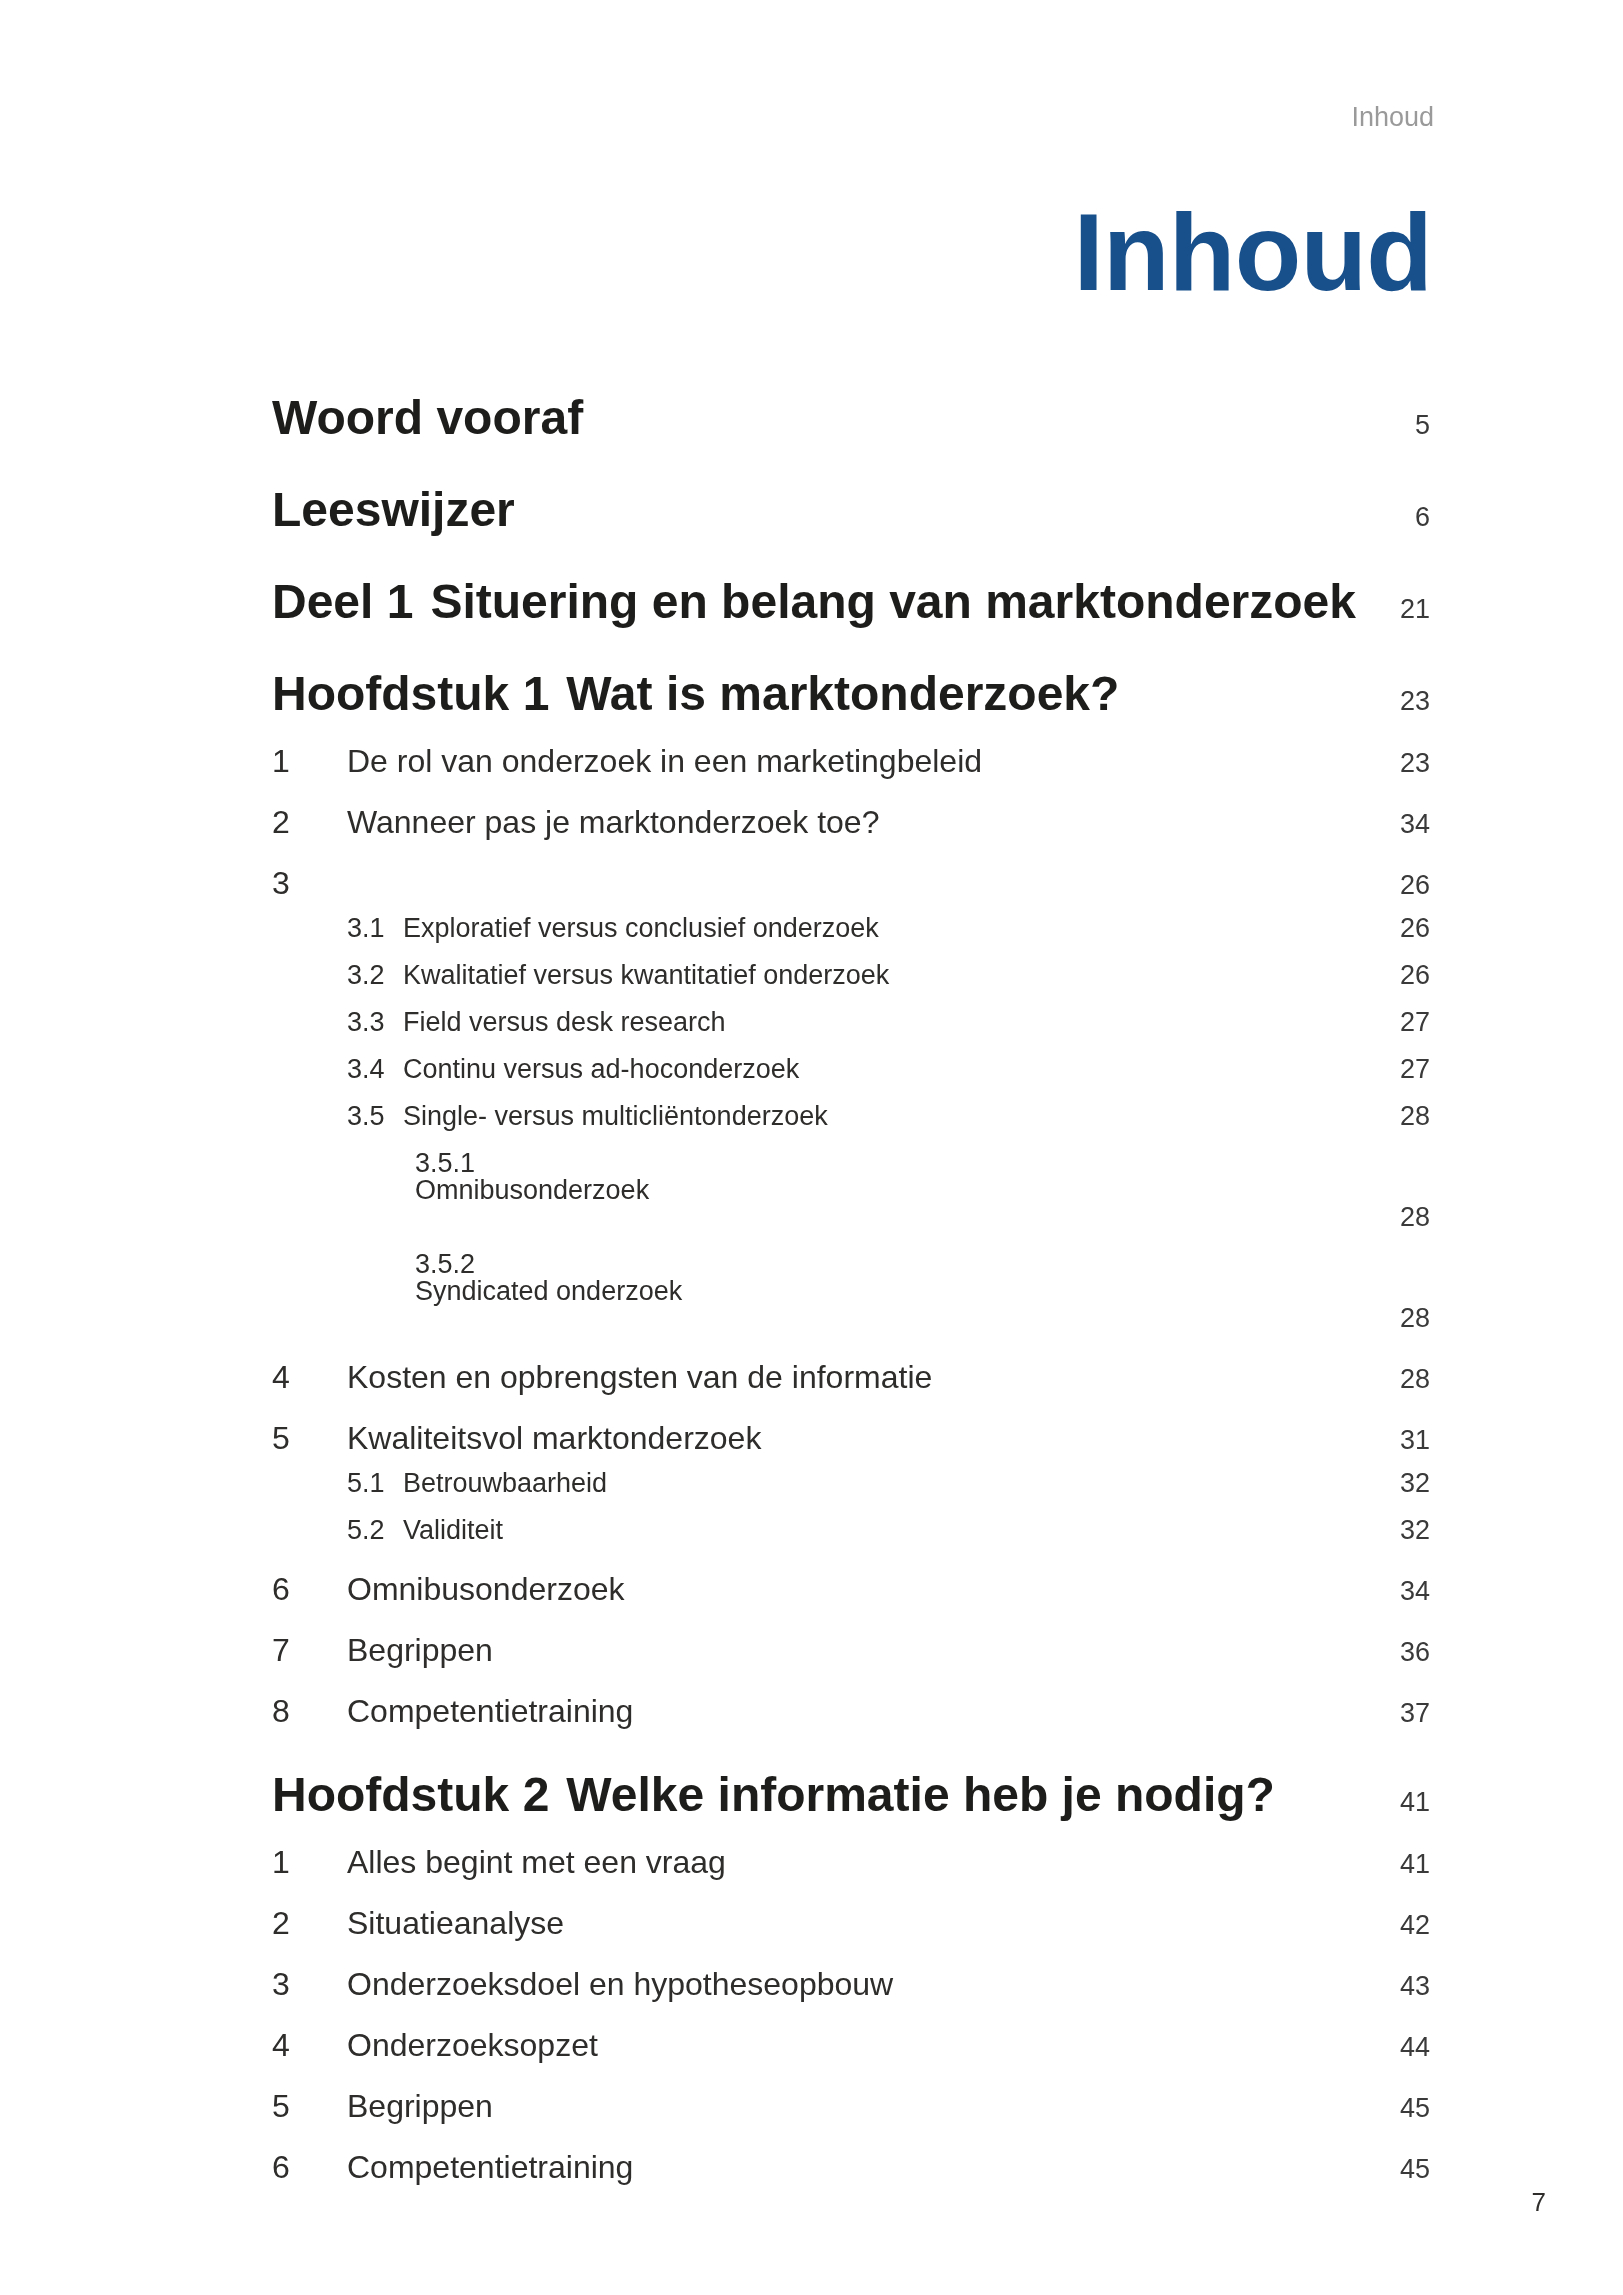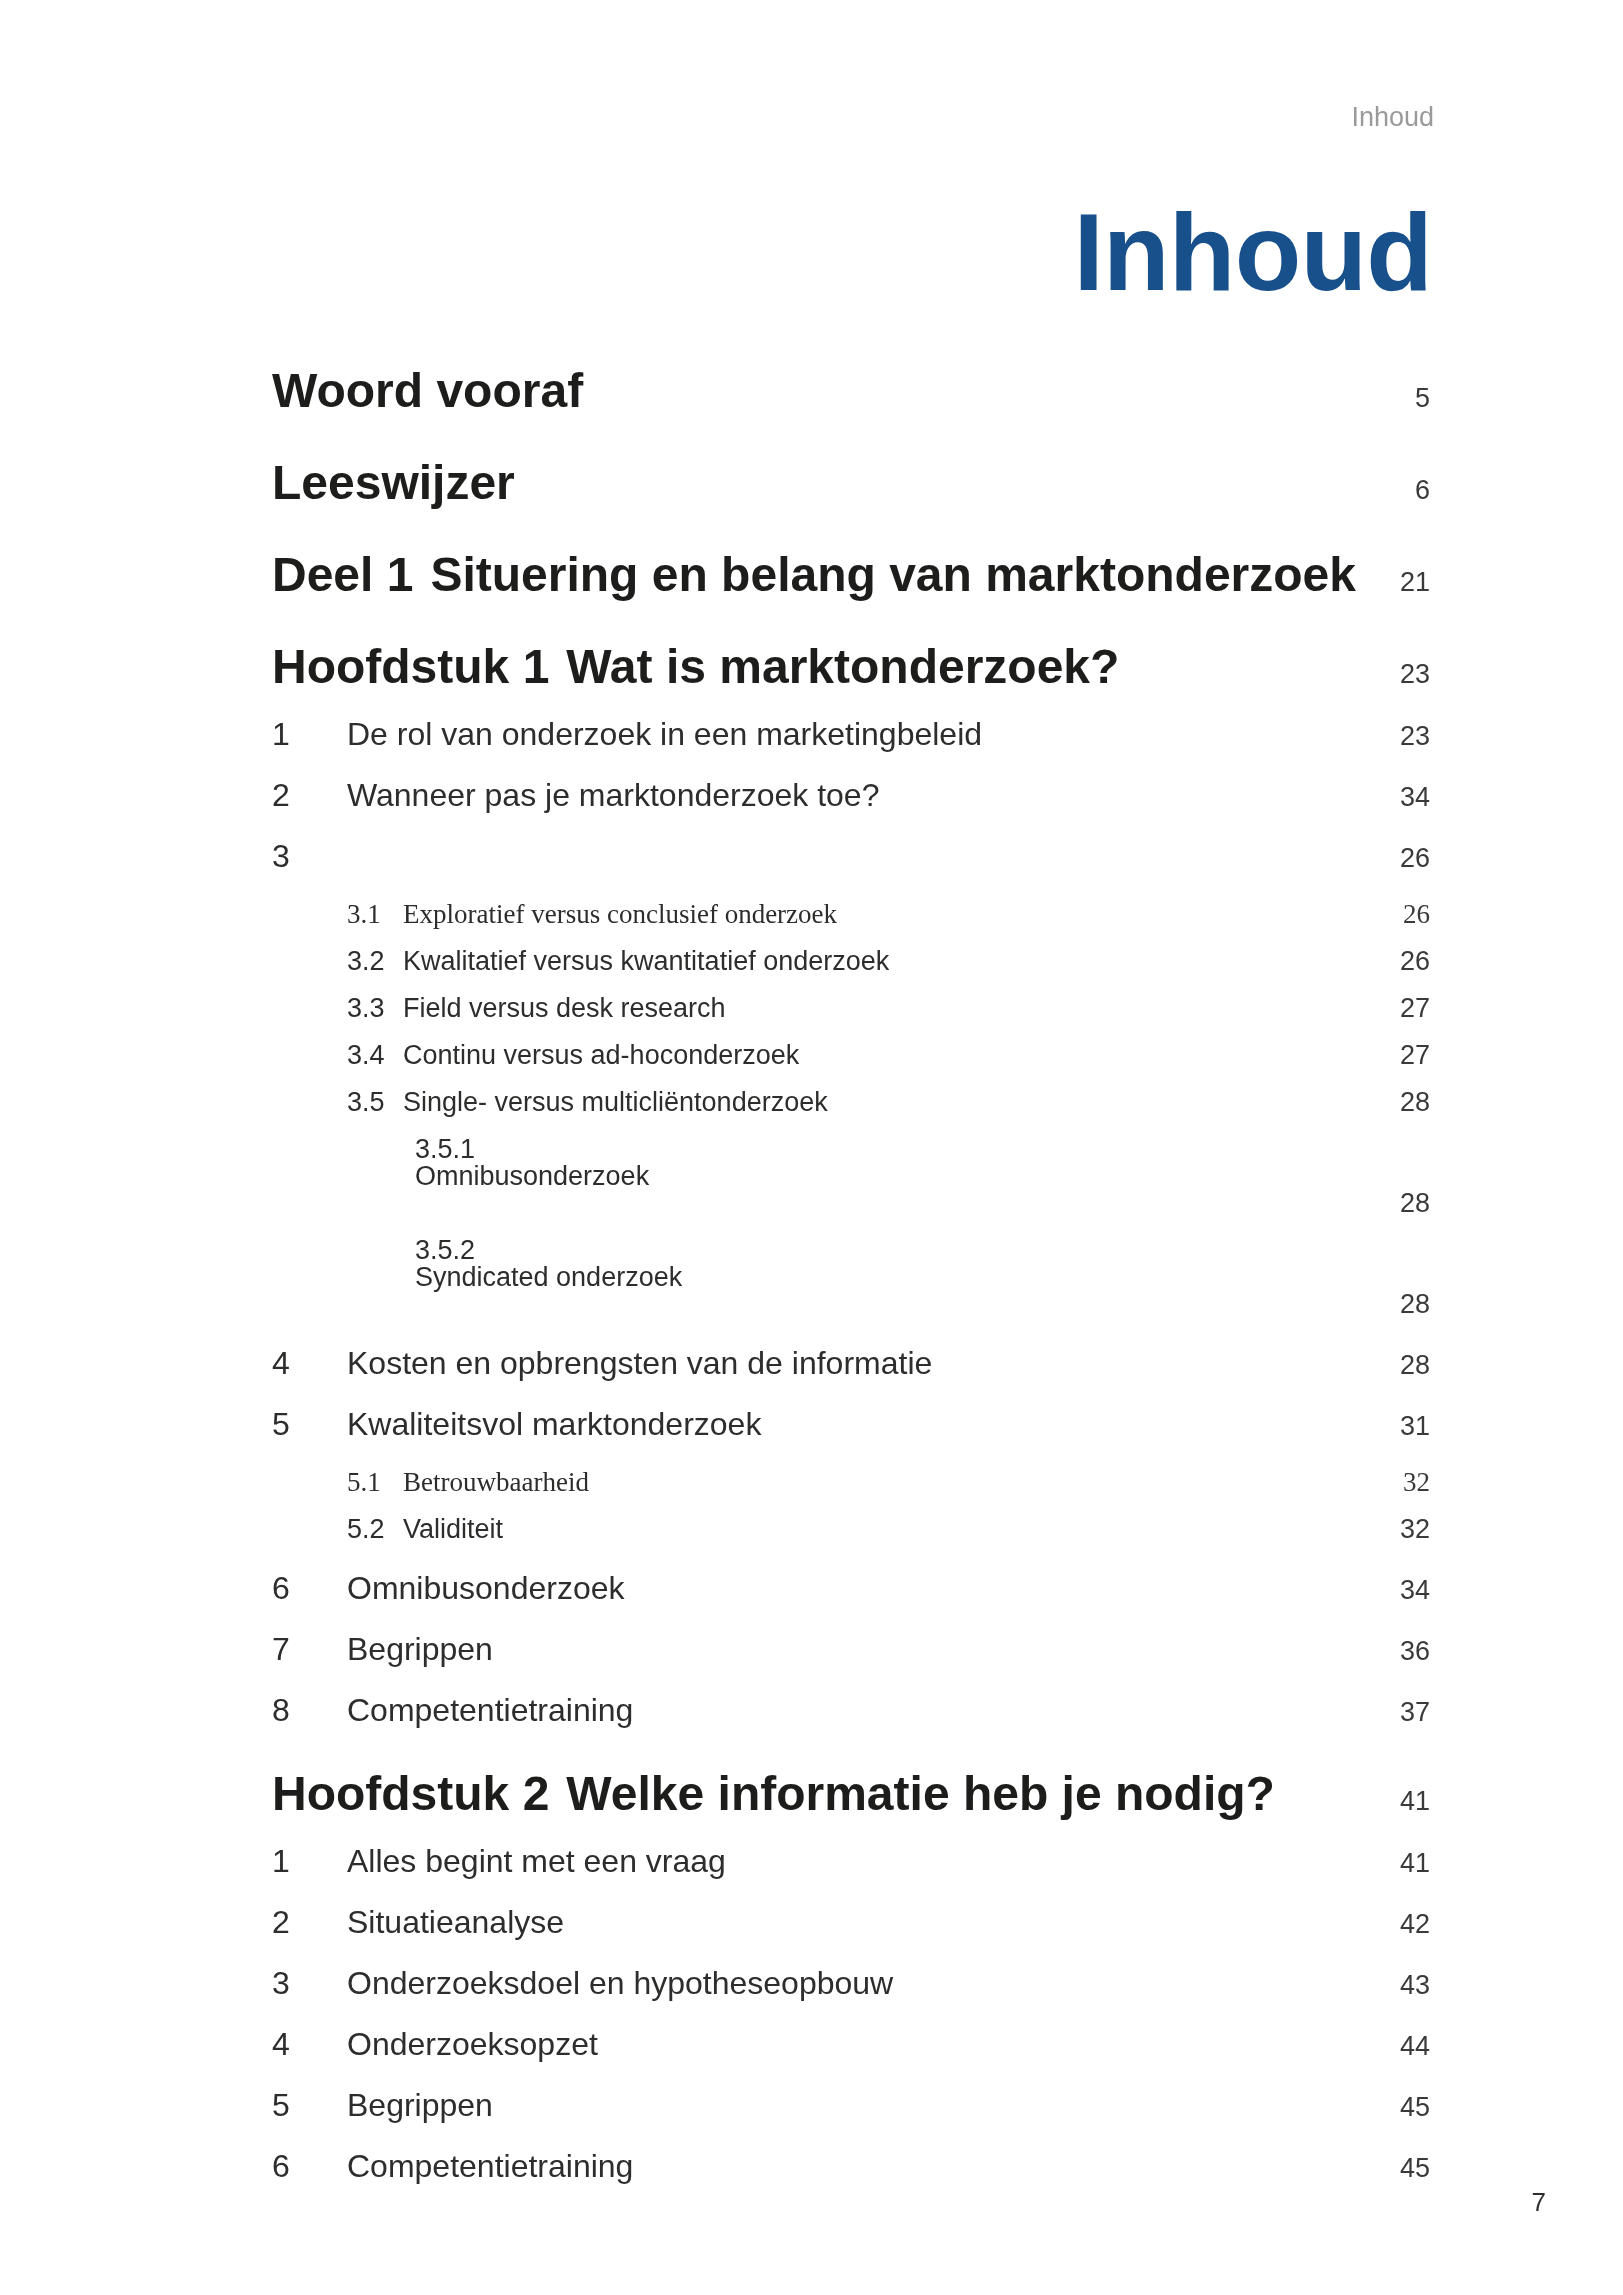--- a/index.html
+++ b/index.html
@@ -30,21 +30,21 @@
     right: 192px;
     margin: 0;
     font-size: 109px;
     font-weight: 700;
     line-height: 1;
     letter-spacing: -0.8px;
   }
   .toc {
     position: absolute;
     left: 272px;
-    top: 367px;
+    top: 394px;
     width: 1158px;
   }
   .row {
     display: flex;
     align-items: baseline;
     line-height: 1;
     font-weight: 300;
     color: #2e2d2c;
   }
   .row .pg {
@@ -73,21 +73,21 @@
     margin-left: 75px;
   }
   .r-sub .num { width: 56px; flex: none; }
   .r-subsub {
     font-size: 27px;
     margin-top: 20px;
     margin-left: 143px;
     flex-direction: column;
   }
   .r-subsub .num { width: 78px; flex: none; }
-  .r-item + .r-sub { margin-top: 29px; font-family: Liberation Serif, serif; }
+  .r-item + .r-sub { margin-top: 16px; }
   .r-heading + .r-item { margin-top: 27px; }
   .row:first-child { margin-top: 0; }
   .folio {
     position: absolute;
     right: 78px;
     top: 2189px;
     font-size: 26px;
     font-weight: 400;
     color: #2e2d2c;
     line-height: 1;

